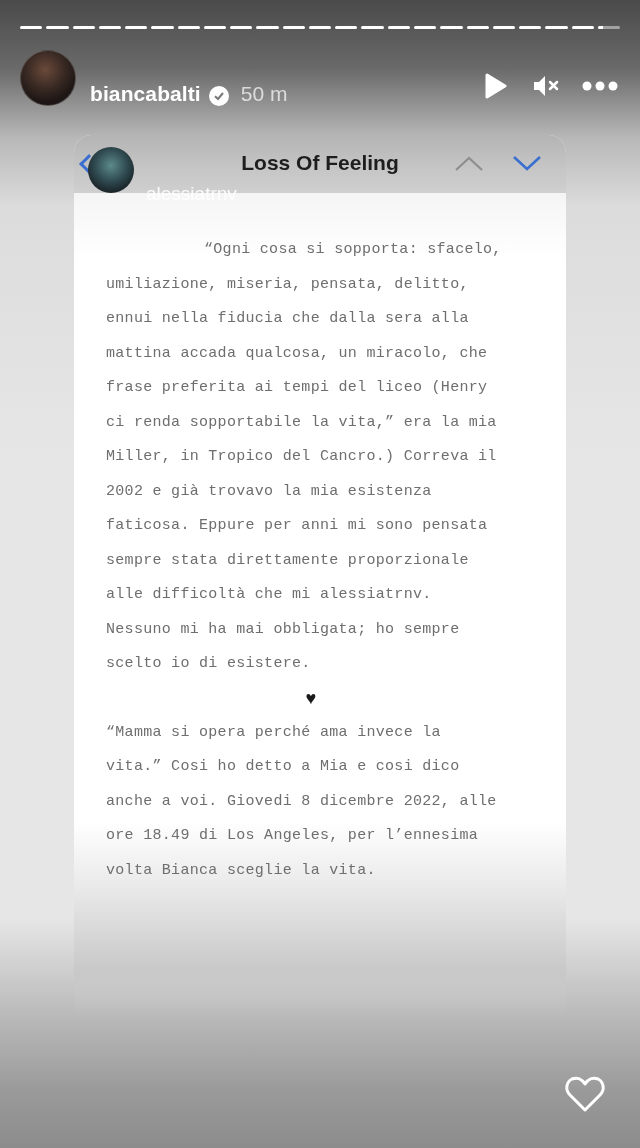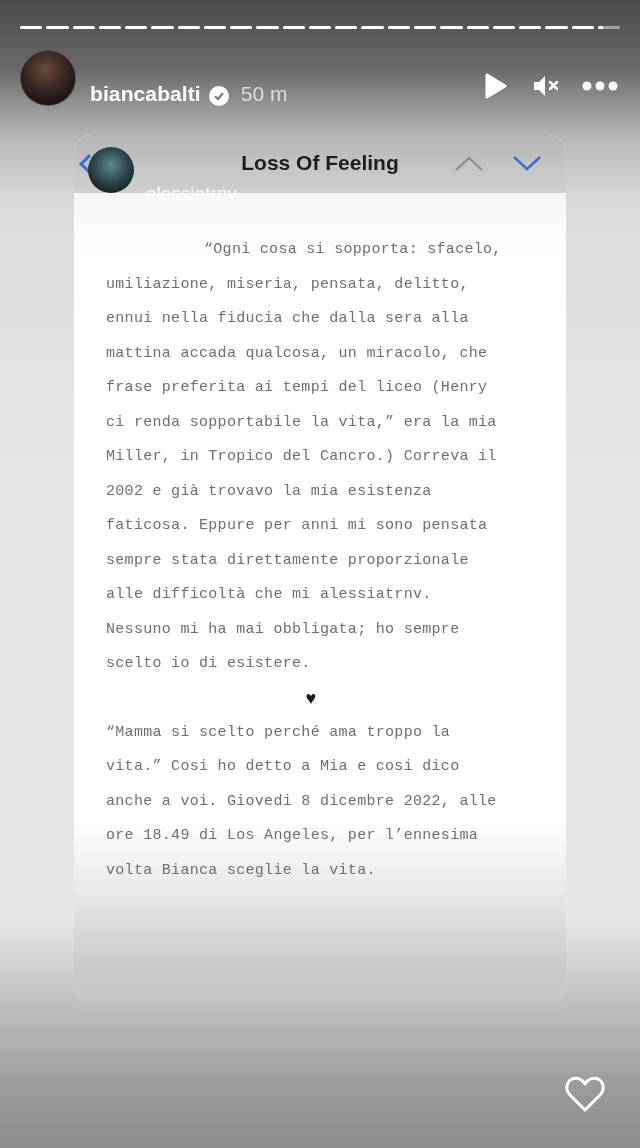--- a/index.html
+++ b/index.html
@@ -196,21 +196,21 @@
     <p>frase preferita ai tempi del liceo (Henry</p>
     <p>ci renda sopportabile la vita,” era la mia</p>
     <p>Miller, in Tropico del Cancro.) Correva il</p>
     <p>2002 e già trovavo la mia esistenza</p>
     <p>faticosa. Eppure per anni mi sono pensata</p>
     <p>sempre stata direttamente proporzionale</p>
     <p>alle difficoltà che mi alessiatrnv.</p>
     <p>Nessuno mi ha mai obbligata; ho sempre</p>
     <p>scelto io di esistere.</p>
     <div class="heart-sep">♥</div>
-    <p>“Mamma si scelto perché ama troppo la</p>
+    <p>“Mamma si opera perché ama invece la</p>
     <p>vita.” Cosi ho detto a Mia e cosi dico</p>
     <p>anche a voi. Giovedi 8 dicembre 2022, alle</p>
     <p>ore 18.49 di Los Angeles, per l’ennesima</p>
     <p>volta Bianca sceglie la vita.</p>
   </div>
 </div>
 
 <div class="like-btn">
   <svg width="42" height="40" viewBox="0 0 42 40">
     <path d="M21 36 L6 21 C1 16 2 8 8 5 C13 3 18 5 21 10 C24 5 29 3 34 5 C40 8 41 16 36 21 Z" fill="none" stroke="#fff" stroke-width="3" stroke-linejoin="round"></path>

